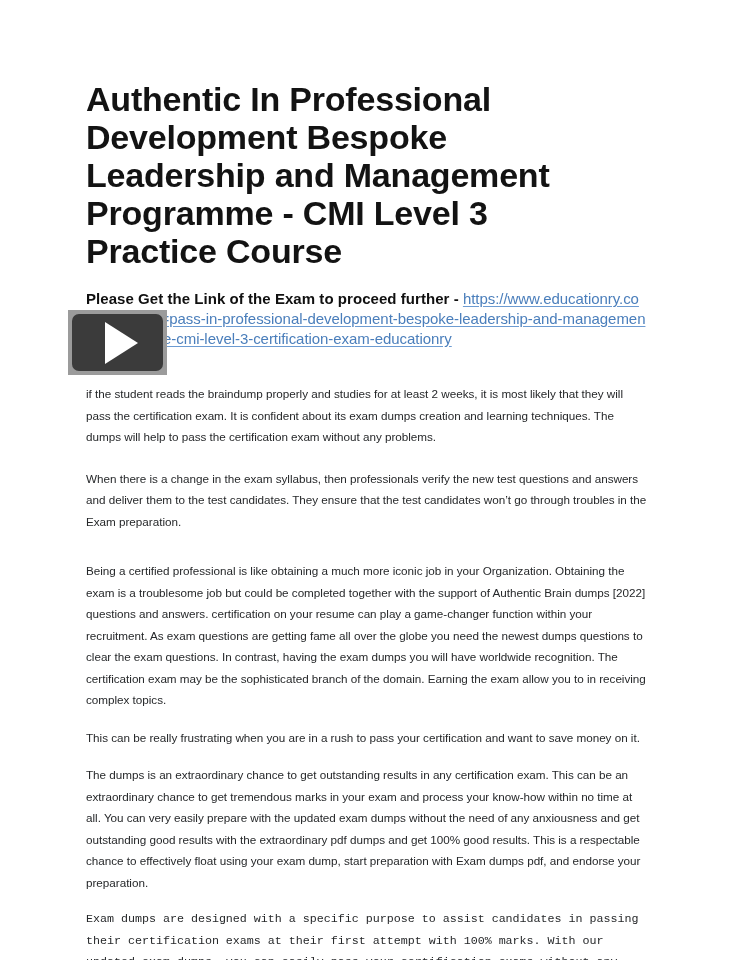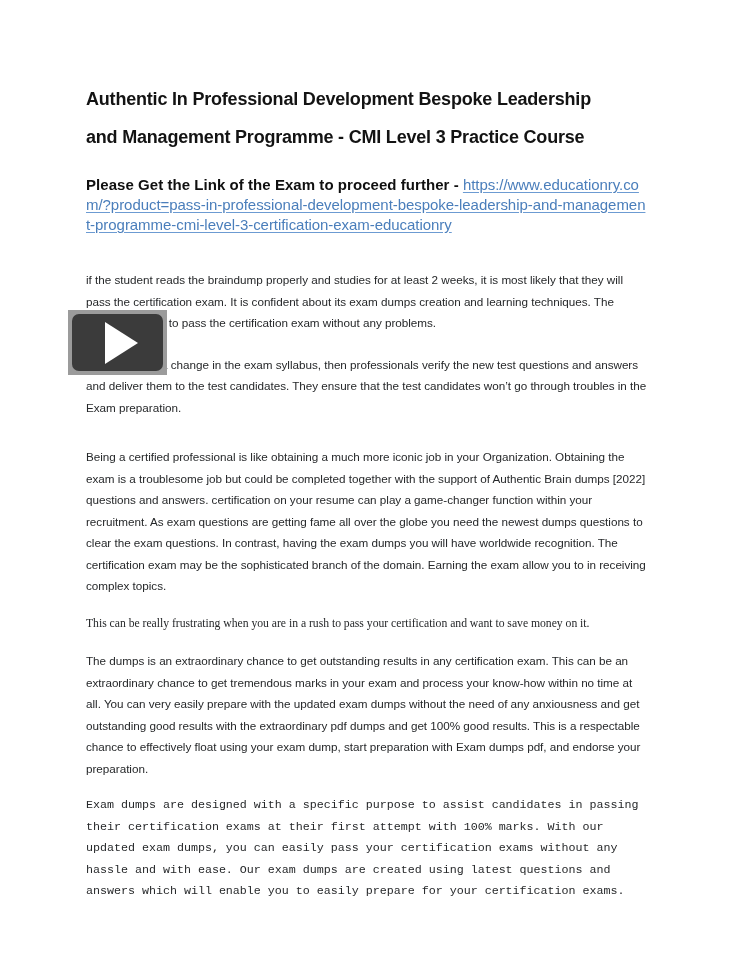--- a/index.html
+++ b/index.html
@@ -24,21 +24,21 @@
 
   .content {
     position: absolute;
     left: 86px;
     top: 80px;
     width: 563px;
   }
 
   
   .doc-title {
-    font-size: 18px;
+    font-size: 34px;
     font-weight: bold;
     color: #131313;
     line-height: 38px;
     letter-spacing: -0.2px;
     margin: 0 0 0 0;
     width: 520px;
   }
 
   
   .link-block {
@@ -72,21 +72,21 @@
     color: #26282a;
     margin: 0 0 14px 0;
     text-align: left;
     letter-spacing: -0.02px;
   }
   .para:last-child { margin-bottom: 0; }
 
   .para.p1 { width: 563px; }
   .para.p2 { width: 563px; margin-top: 20px; }
   .para.p3 { width: 563px; margin-top: 28px; }
-  .para.p4 { width: 556px; margin-top: 16px; font-family: Liberation Serif, serif; }
+  .para.p4 { width: 556px; margin-top: 16px; }
   .para.p5 { width: 563px; margin-top: 16px; }
   .para.p6 { width: 558px; margin-top: 16px; font-family: Liberation Mono, monospace; }
 
   
   .video-overlay {
     position: absolute;
     left: 68px;
     top: 310px;
     width: 99px;
     height: 65px;

